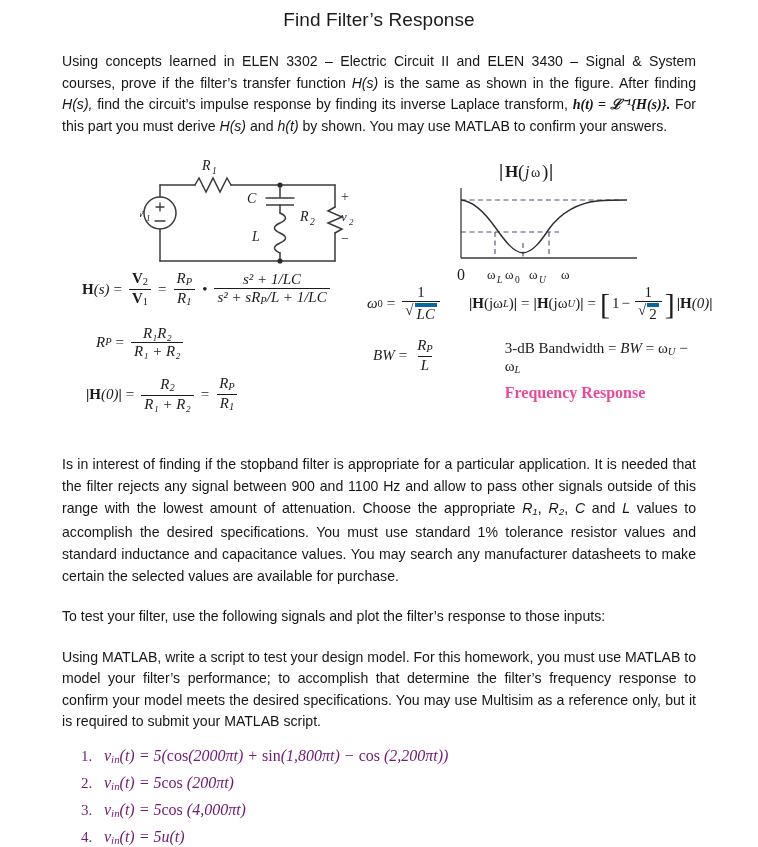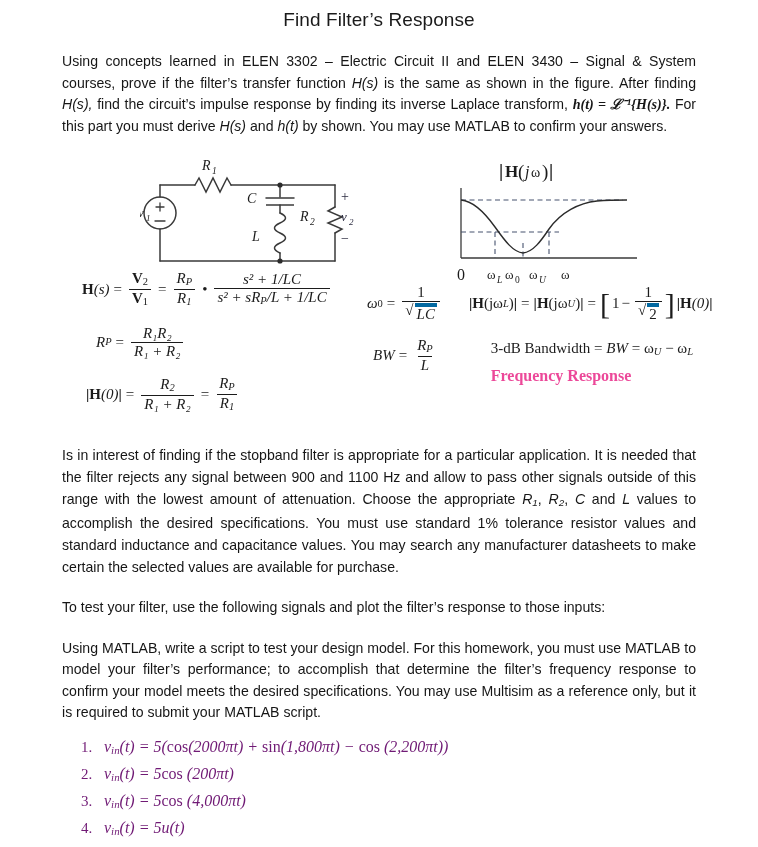--- a/index.html
+++ b/index.html
@@ -34,21 +34,21 @@
   }
   
   .para {
     font-size: 14.1px;
     line-height: 21.6px;
     text-align: justify;
     color: #161616;
     margin: 0;
   }
   .para.p-intro { margin-top: 20px; }
-  .para.p-spec  { margin-top: 7px; }
+  .para.p-spec  { margin-top: 16px; }
   .para.p-matlab { margin-top: 19px; }
   .para.p-test  { margin-top: 19px; }
   .it { font-style: italic; }
   .mathfont {
     font-family: "Liberation Serif", serif;
     font-style: italic;
     font-weight: bold;
   }
   sub {
     font-size: 0.7em;
@@ -384,21 +384,21 @@
       <div style="display:flex; align-items:flex-start; margin-top:16px;">
         <div class="eq eq-row" style="margin-left:6px;">
           <span class="ital">BW</span>
           <span style="margin:0 4px">=</span>
           <span class="frac">
             <span class="num ital"><span>R</span><sub>P</sub></span>
             <span class="den ital">L</span>
           </span>
         </div>
 
-        <div style="margin-left:52px;">
+        <div style="margin-left:66px;">
           <div class="bw-line" style="margin-top:2px;">
             <span>3-dB Bandwidth = </span><span class="ital">BW</span> <span>= </span><span>ω</span><sub class="ital">U</sub> <span>− </span><span>ω</span><sub class="ital">L</sub>
           </div>
           <div class="caption-fr">Frequency Response</div>
         </div>
       </div>
     </div>
   </div>
 
   <p class="para p-spec"><span>Is in interest of finding if the stopband filter is appropriate for a particular application. It is needed that the filter rejects any signal between 900 and 1100 Hz and allow to pass other signals outside of this range with the lowest amount of attenuation. Choose the appropriate </span><span class="it">R</span><sub class="it">1</sub>, <span class="it">R</span><sub class="it">2</sub>, <span class="it">C</span> and <span class="it">L</span><span> values to accomplish the desired specifications. You must use standard 1% tolerance resistor values and standard inductance and capacitance values. You may search any manufacturer datasheets to make certain the selected values are available for purchase.</span></p>

